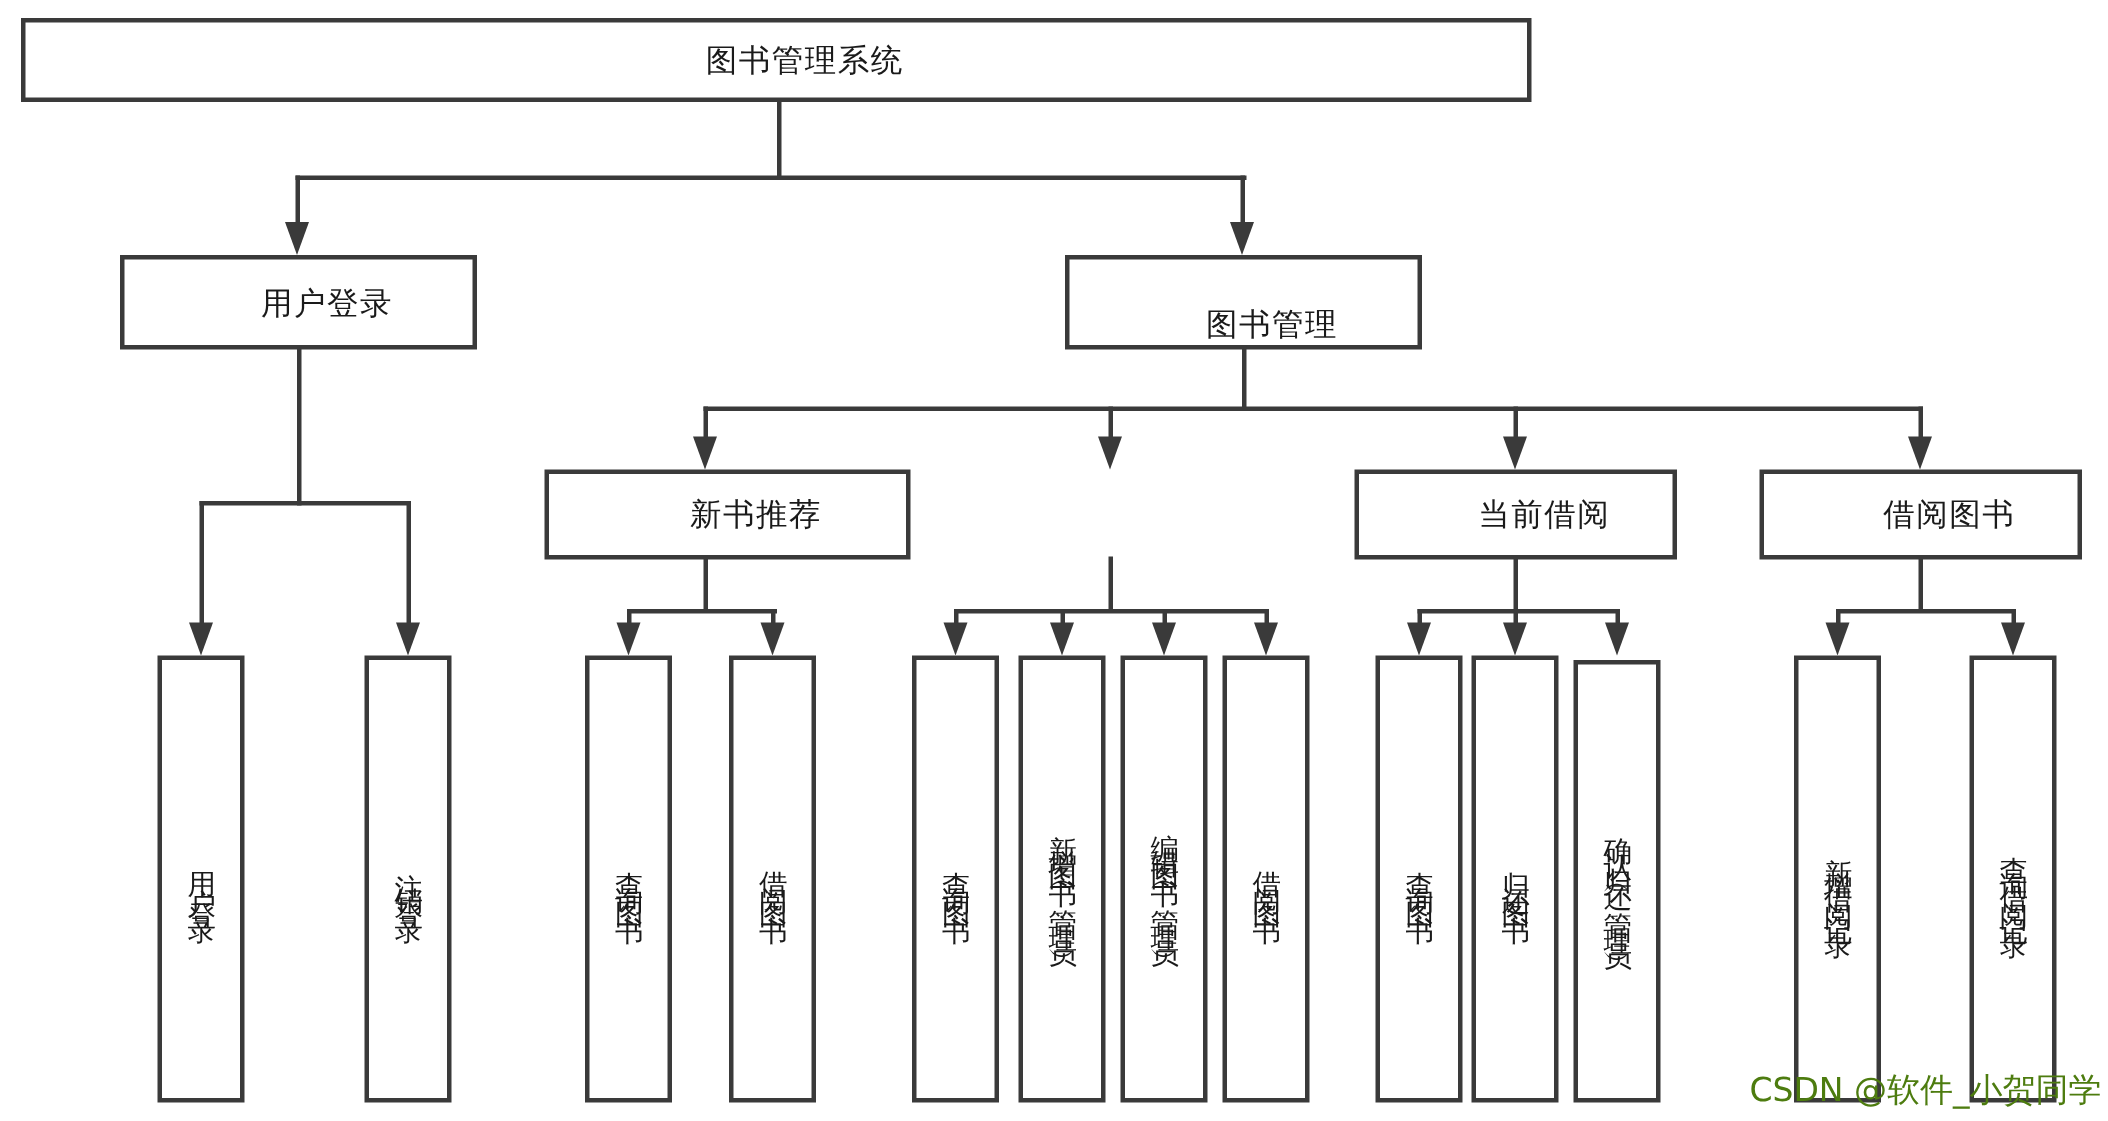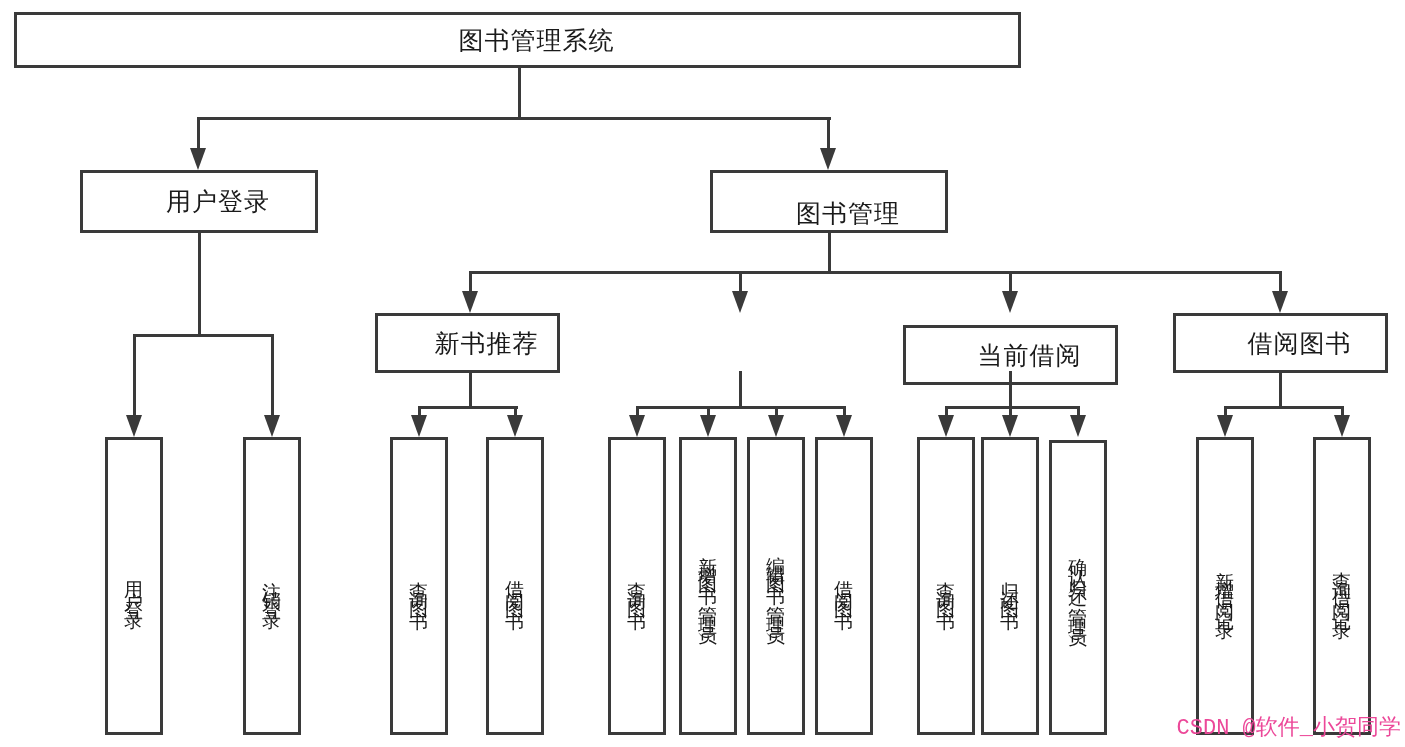--- a/index.html
+++ b/index.html
@@ -14,21 +14,21 @@
   }
   .box {
     position: absolute;
     box-sizing: border-box;
     border: 3px solid #3a3a3a;
     background: #ffffff;
     display: flex;
     align-items: center;
     justify-content: center;
   }
-  .box.h { font-size: 25px; letter-spacing: 1px; padding-left: 38px; }
+  .box.h { font-size: 21px; letter-spacing: 1px; padding-left: 38px; }
   .box.v span {
     writing-mode: vertical-rl;
     text-orientation: mixed;
     font-size: 19px;
     line-height: 1;
     letter-spacing: 10px;
   }
   .hline { position: absolute; height: 3px; background: #3a3a3a; }
   .vline { position: absolute; width: 3px; background: #3a3a3a; }
   .arrow {
@@ -36,24 +36,23 @@
     width: 0; height: 0;
     border-left: 8px solid transparent;
     border-right: 8px solid transparent;
     border-top: 22px solid #3a3a3a;
   }
   .watermark {
     position: absolute;
     right: 4px;
     top: 712px;
     font-size: 22px;
-    color: #ec4899;
+    color: #4d7c0f;
     white-space: nowrap;
     z-index: 5;
-    font-family: Liberation Mono, monospace;
   }
 </style>
 </head>
 <body>
 
 <div class="stage">
 
   <div class="box h" style="left:14px; top:12px; width:1007px; height:56px;">
     <span>图书管理系统</span>
   </div>
@@ -83,24 +82,24 @@
   <div class="hline" style="left:469px; top:271px; width:813px;"></div>
   <div class="vline" style="left:469px; top:271px; height:22px;"></div>
   <div class="arrow" style="left:462px; top:291px;"></div>
   <div class="vline" style="left:739px; top:271px; height:22px;"></div>
   <div class="arrow" style="left:732px; top:291px;"></div>
   <div class="vline" style="left:1009px; top:271px; height:22px;"></div>
   <div class="arrow" style="left:1002px; top:291px;"></div>
   <div class="vline" style="left:1279px; top:271px; height:22px;"></div>
   <div class="arrow" style="left:1272px; top:291px;"></div>
 
-  <div class="box h" style="left:363px; top:313px; width:185px; height:60px;margin-left:12px;">
+  <div class="box h" style="left:363px; top:313px; width:244px; height:60px;">
     <span>新书推荐</span>
   </div>
-  <div class="box h" style="left:903px; top:313px; width:215px; height:60px;margin-top:12px;">
+  <div class="box h" style="left:903px; top:313px; width:215px; height:60px;">
     <span>当前借阅</span>
   </div>
   <div class="box h" style="left:1173px; top:313px; width:215px; height:60px;">
     <span>借阅图书</span>
   </div>
 
   <div class="vline" style="left:469px; top:371px; height:37px;"></div>
   <div class="hline" style="left:418px; top:406px; width:100px;"></div>
   <div class="vline" style="left:418px; top:406px; height:11px;"></div>
   <div class="arrow" style="left:411px; top:415px;"></div>

